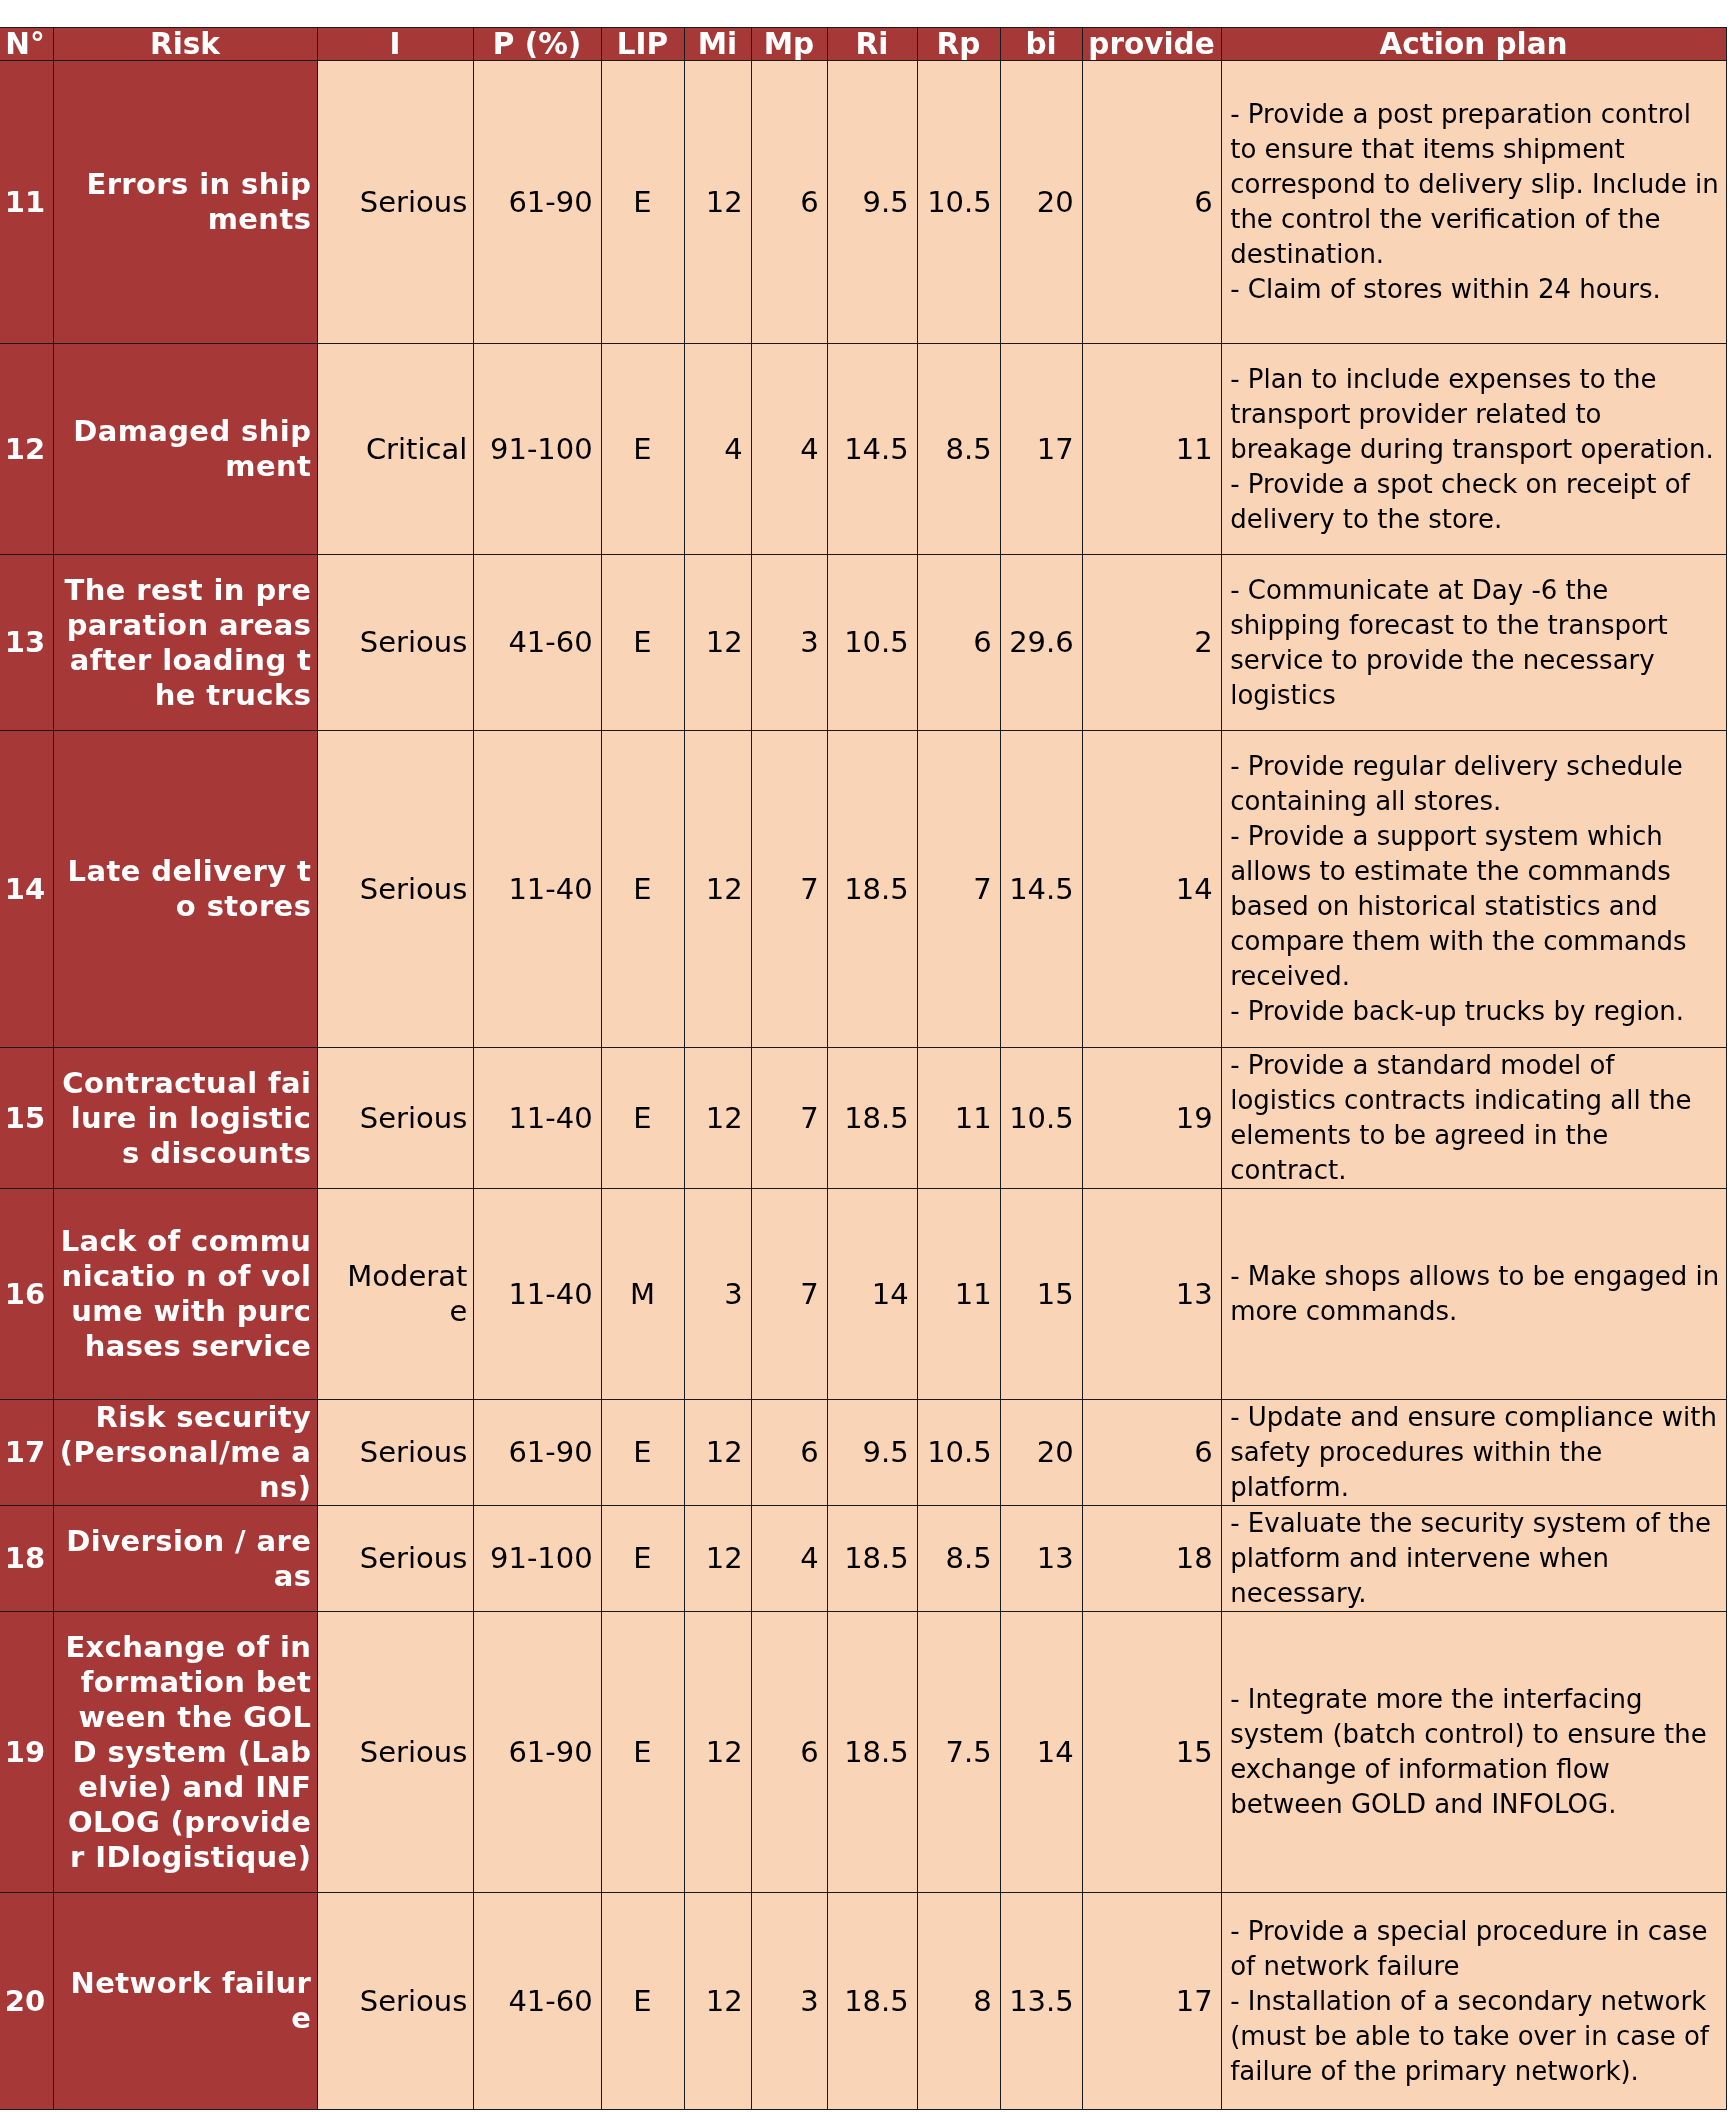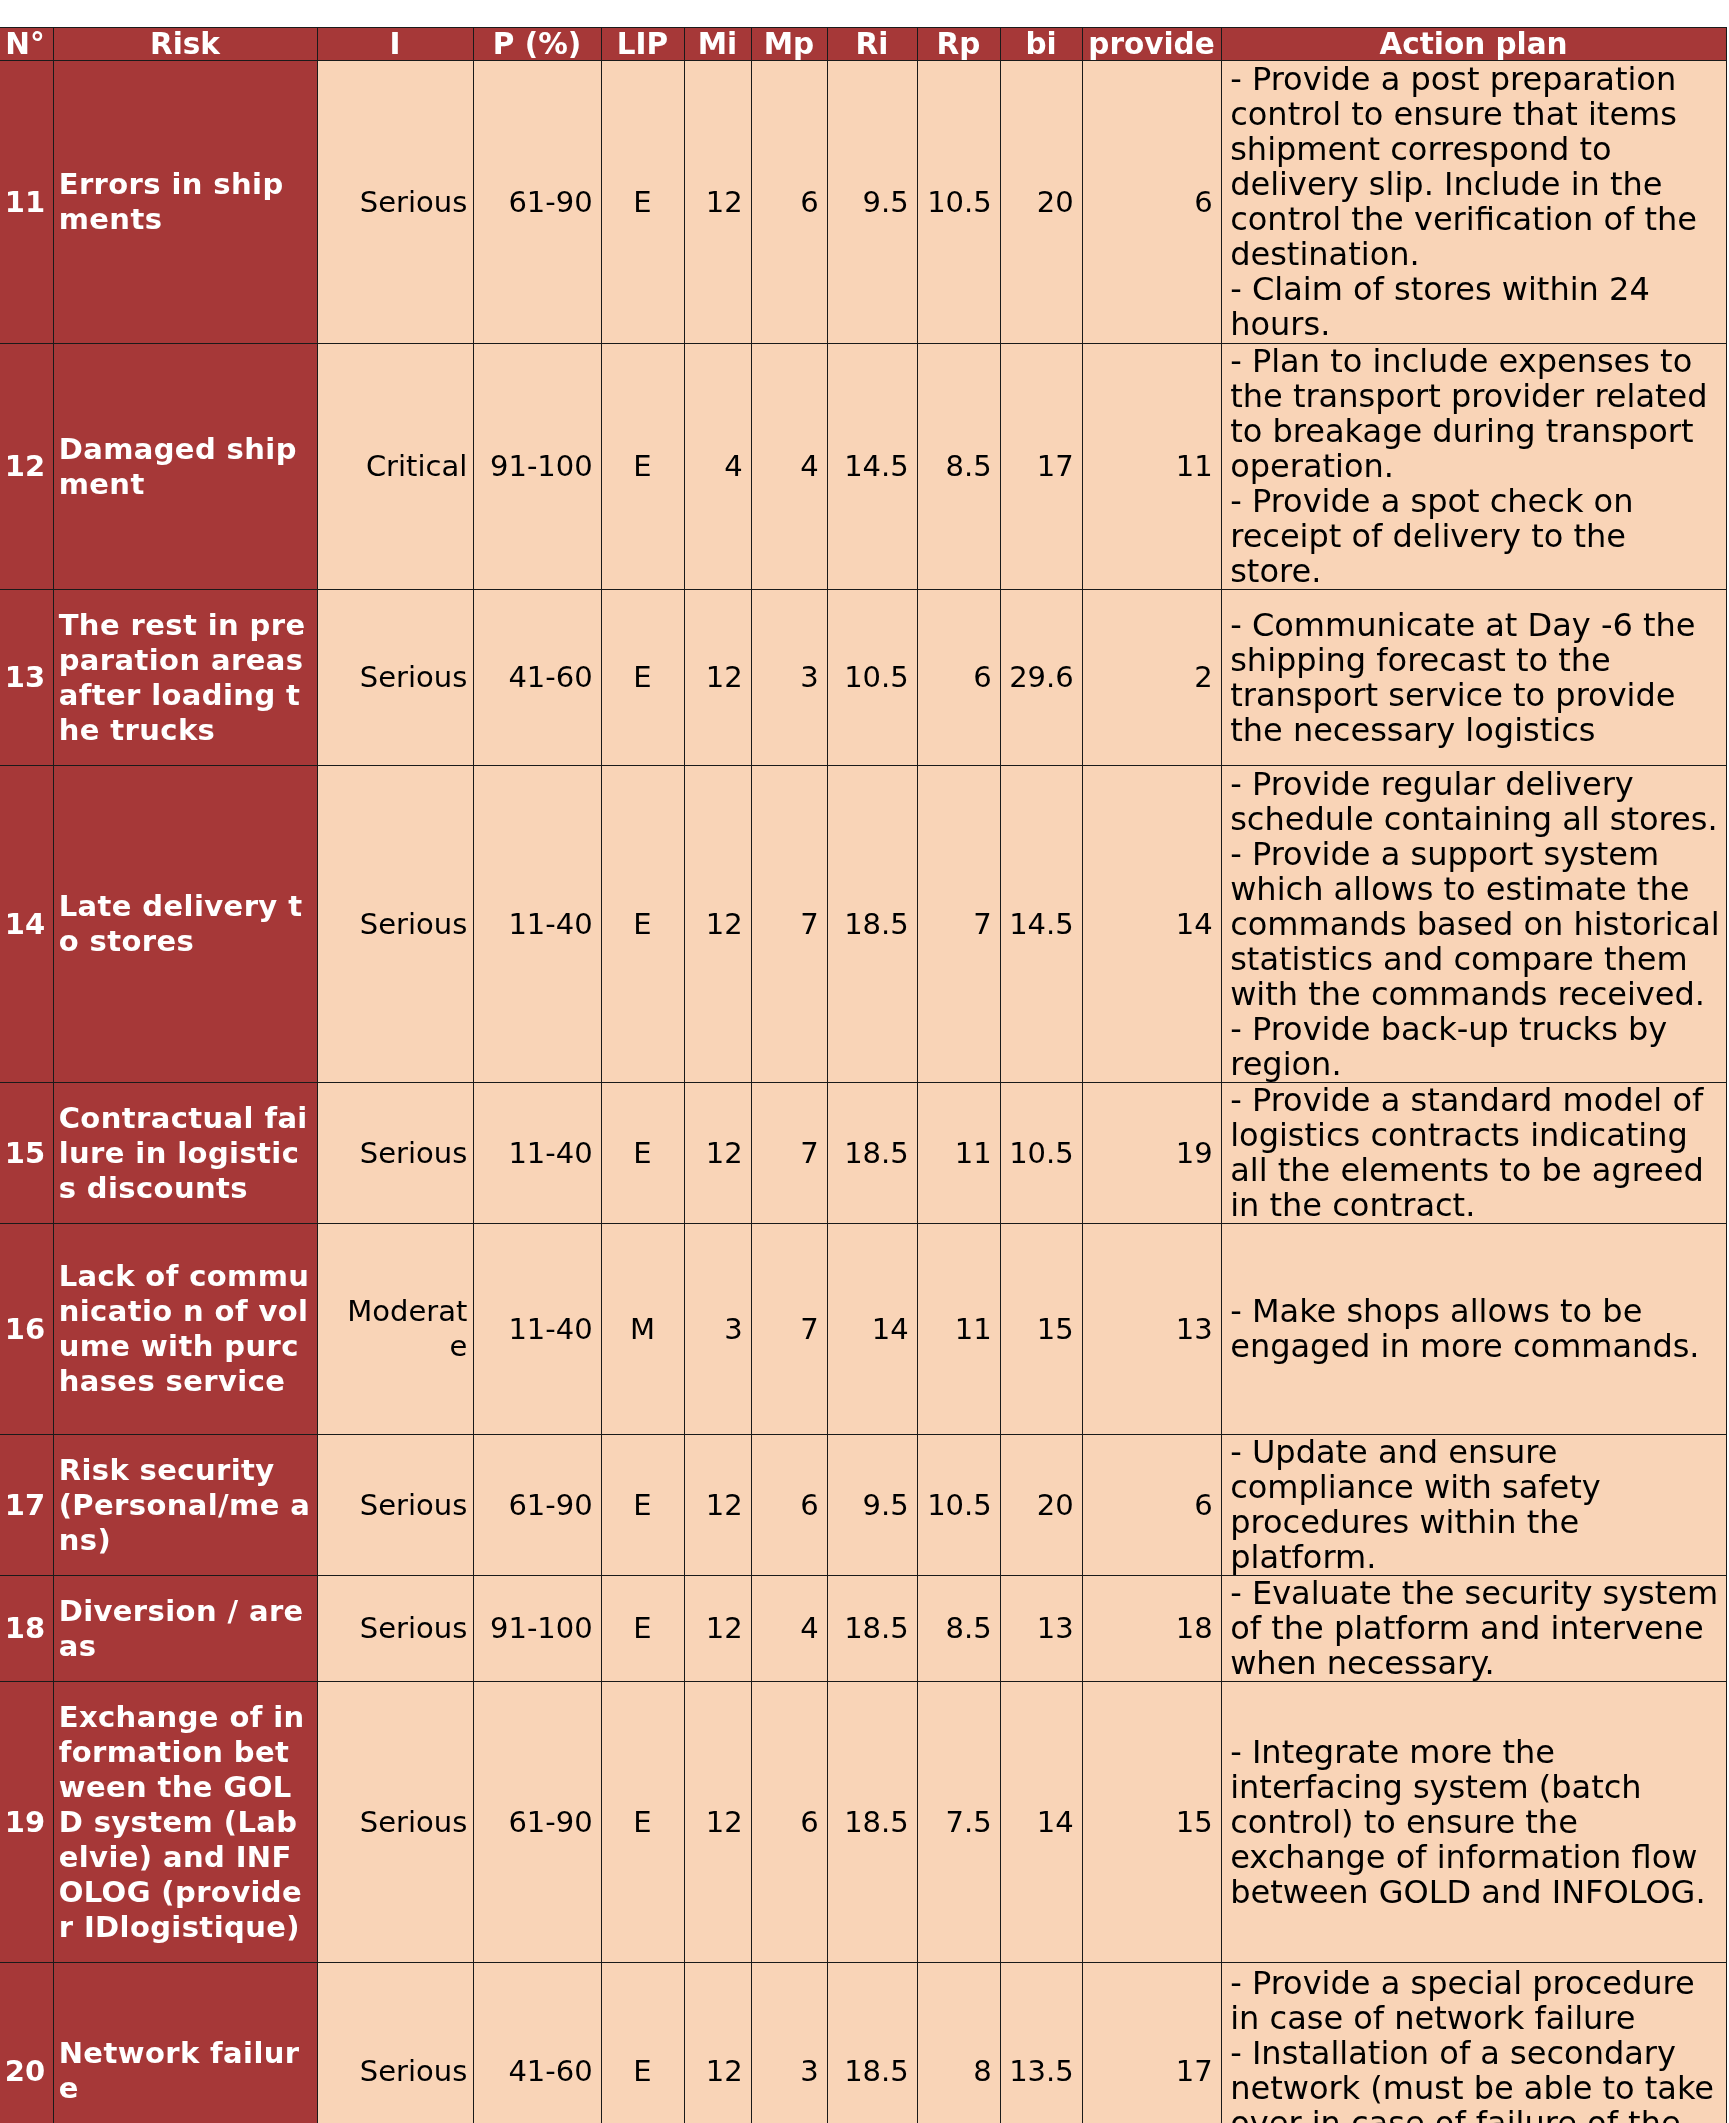--- a/index.html
+++ b/index.html
@@ -22,23 +22,23 @@
     padding: 0 3.5px;
     text-align: center;
     white-space: nowrap;
     line-height: 32px;
     font-size: 29.5px;
   }
   td { background: #f9d4b7; vertical-align: middle; }
   td.num { text-align: right; padding: 0 7.8px 0 1.7px; }
   td.ctr { text-align: center; padding: 0 3.5px; }
   td.no { background: #a63838; color: #ffffff; font-weight: bold; padding: 0; text-align: center; }
-  td.risk { background: #a63838; color: #ffffff; font-weight: bold; text-align: left; padding: 0 5.2px; word-break: break-all; letter-spacing: 0.4px; }
+  td.risk { background: #a63838; color: #ffffff; font-weight: bold; text-align: right; padding: 0 5.2px; word-break: break-all; letter-spacing: 0.4px; }
   td.impact { text-align: right; padding: 0 5.2px; word-break: break-all; }
-  td.plan { padding: 0 5.2px 0 8.7px; white-space: pre-line; vertical-align: middle; font-size: 32px; }
+  td.plan { padding: 0 5.2px 0 8.7px; white-space: pre-line; vertical-align: middle; font-size: 26px; }
 </style>
 </head>
 <body>
 
 <div class="wrap">
 <table>
   <colgroup>
     <col style="width:56px">
     <col style="width:264px">
     <col style="width:156px">

